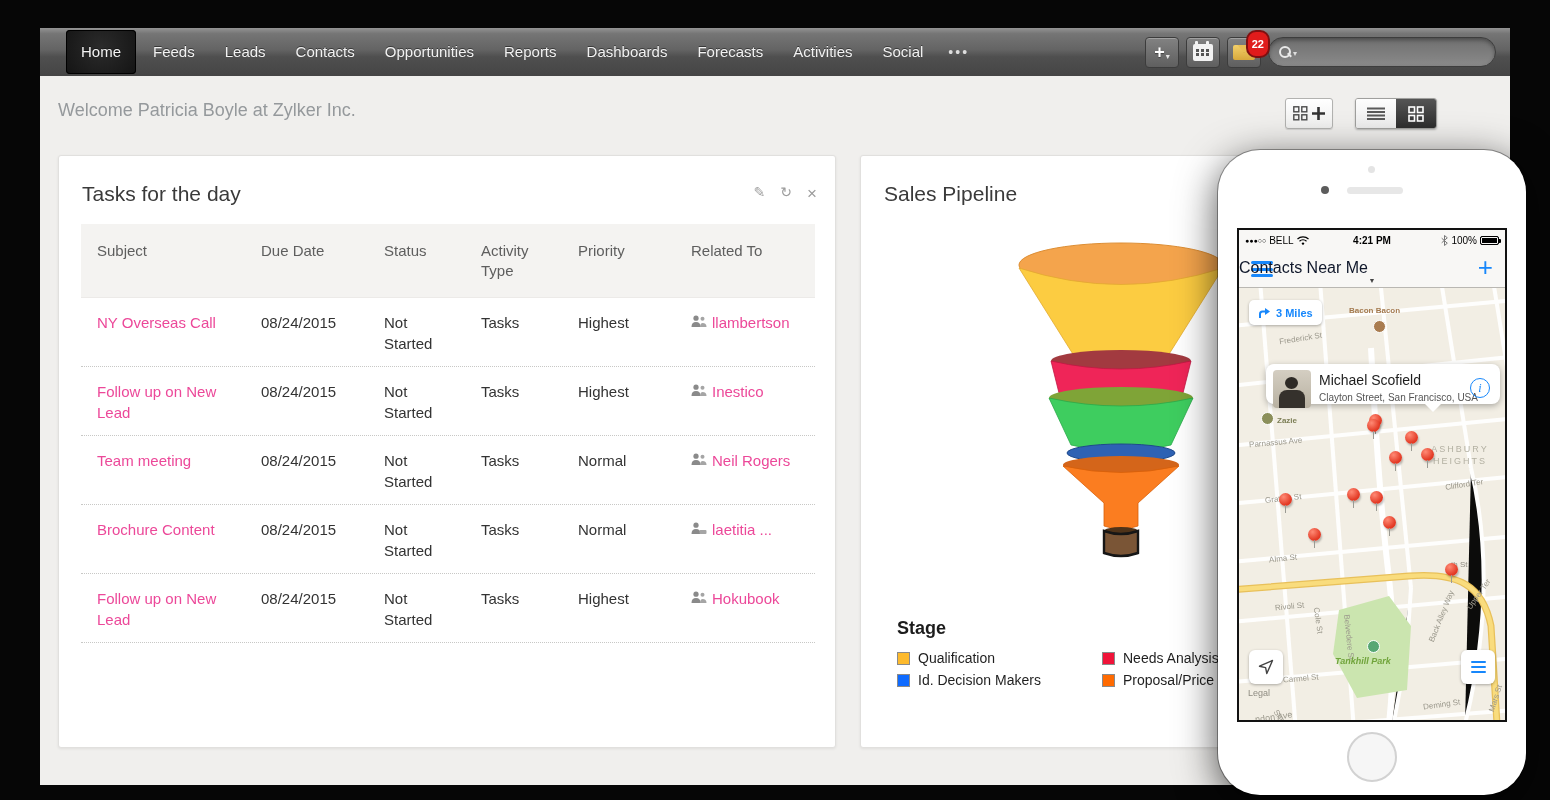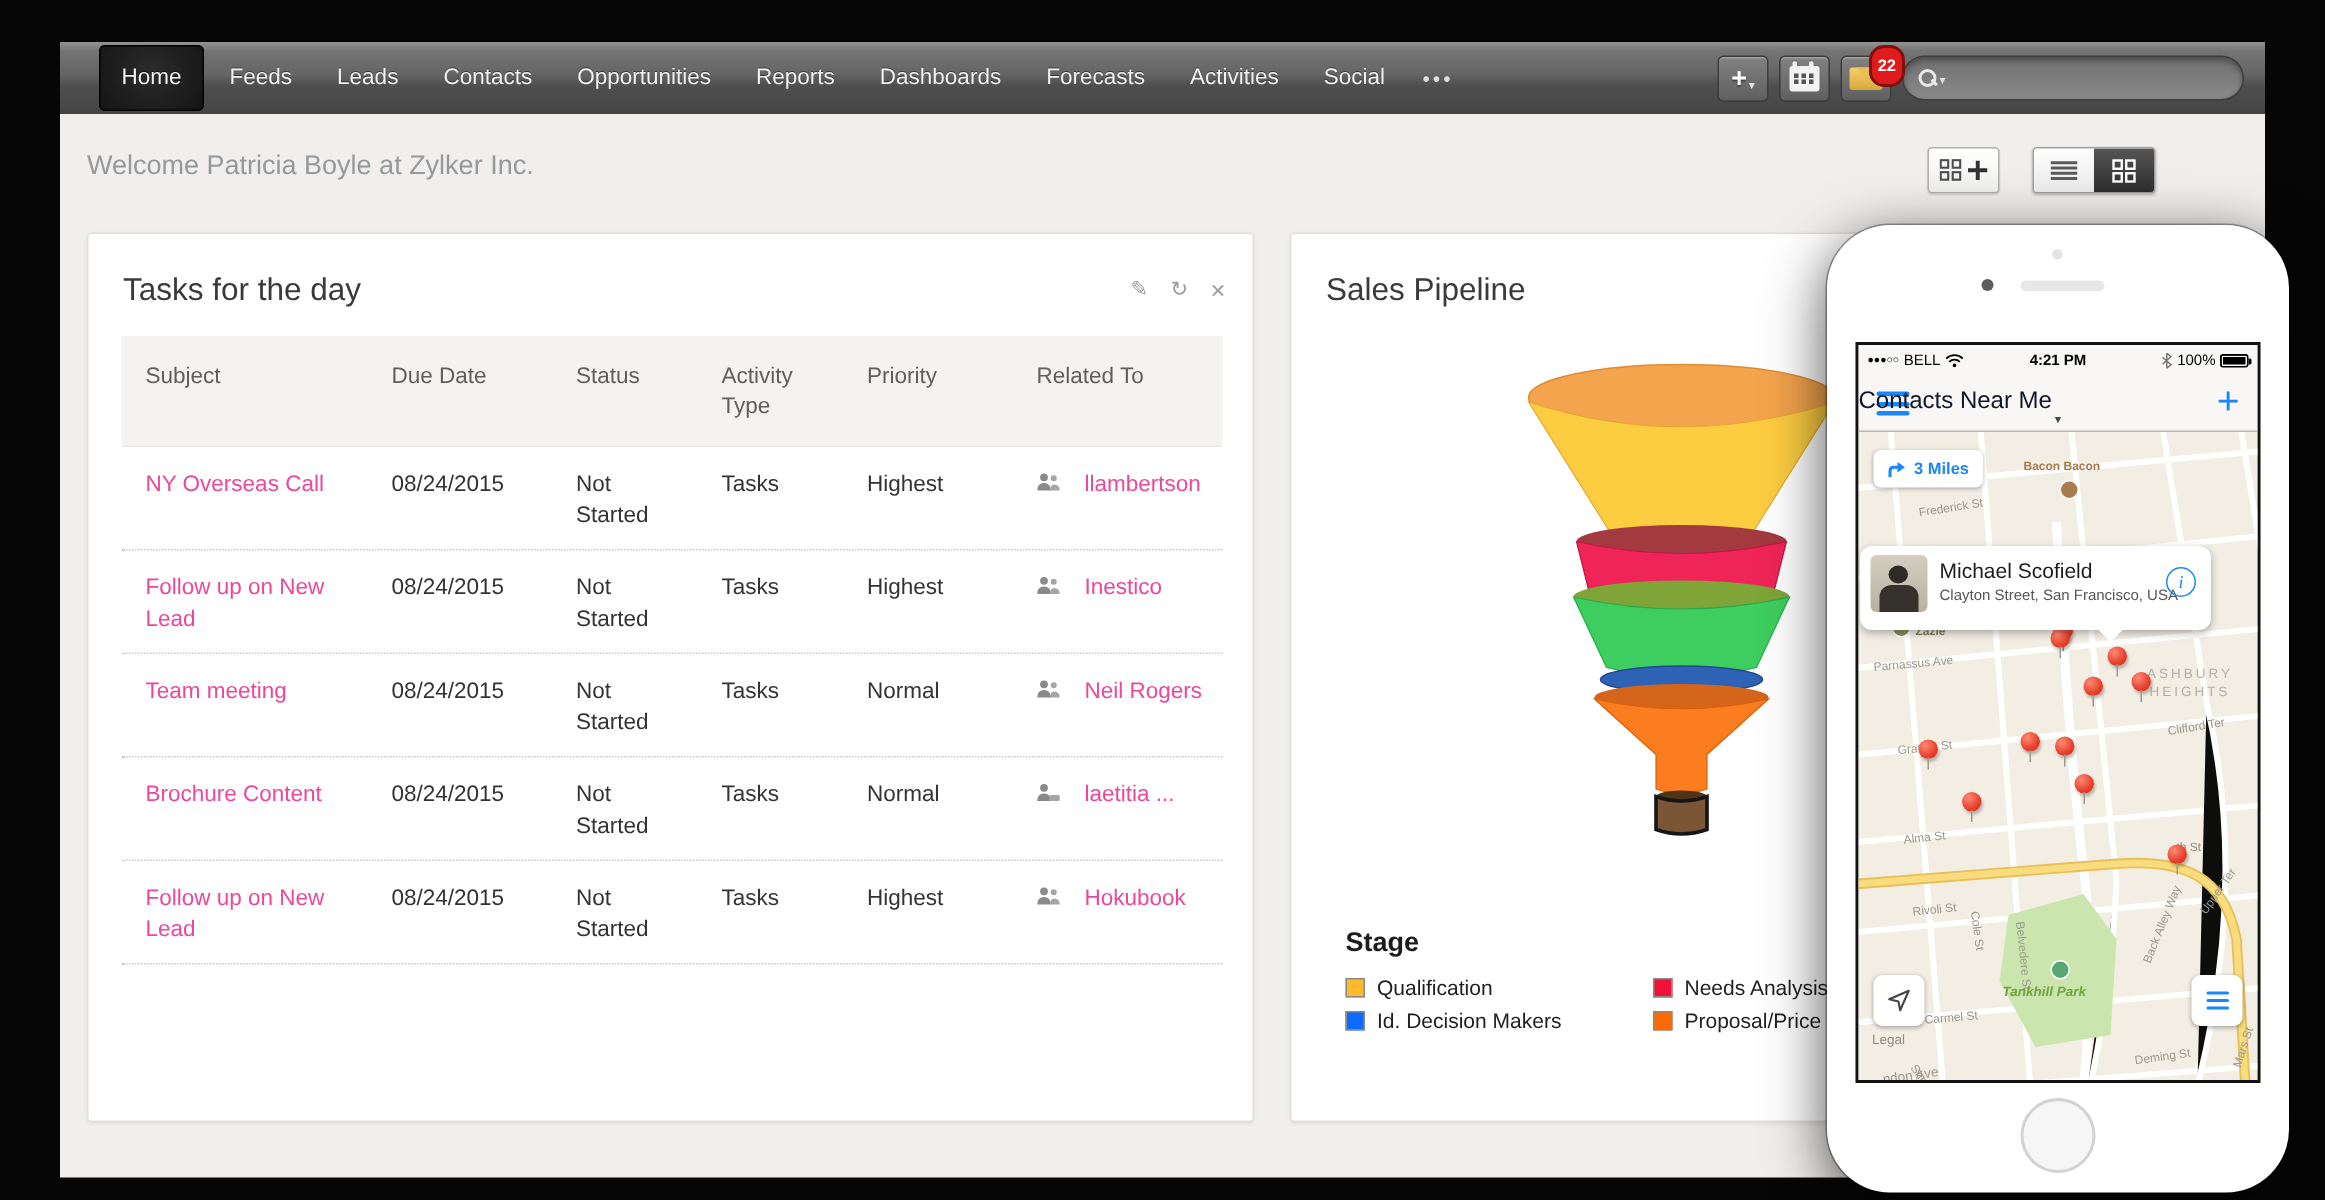--- a/index.html
+++ b/index.html
@@ -65,21 +65,21 @@
   
   .task-table { position:absolute; left:22px; top:68px; width:734px; font-size:15px; color:#333; }
   .t-row { display:grid; grid-template-columns:164px 123px 97px 97px 113px 140px; }
   .t-head { background:#f4f3f1; color:#5e5e5e; border-bottom:1px solid #eceae8; }
   .t-head .t-cell { padding:17px 8px 15px 16px; line-height:1.35; }
   .t-body { border-bottom:1px dotted #c8c8c6; }
   .t-cell { padding:14px 8px 12px 16px; line-height:1.4; min-height:66px; }
   .hd-activity { max-width:88px; }
   .cell-status { max-width:78px; }
   .cell-subject a, .cell-related a { color:#ec4899; text-decoration:none; cursor:pointer; }
-  .cell-related { display:flex; align-items:flex-start; gap:16px; }
+  .cell-related { display:flex; align-items:flex-start; gap:5px; }
   .person-ico { flex:0 0 auto; margin-top:3px; color:#8a8a8a; }
 
   
   .legend { position:absolute; left:36px; top:462px; }
   .legend-title { font-size:18px; font-weight:bold; color:#1c1c1c; margin-bottom:8px; }
   .legend-grid { display:grid; grid-template-columns:205px 220px; grid-auto-flow:column; grid-template-rows:22px 22px; }
   .legend-item { display:flex; align-items:center; gap:8px; font-size:14px; color:#1f1f1f; }
   .swatch { width:13px; height:13px; border:1px solid #8a8a8a; }
 
   
@@ -112,21 +112,21 @@
   .map-label { position:absolute; font-size:8px; color:#9b988c; white-space:nowrap; }
   .map-label.big { font-size:9px; letter-spacing:2px; color:#b3b0a2; width:70px; white-space:normal; text-align:center; line-height:1.3; }
   .map-label.poi-brown { color:#a3794e; font-weight:bold; }
   .map-label.park { color:#71a43c; font-weight:bold; font-style:italic; font-size:9px; }
   .poi-dot { position:absolute; width:13px; height:13px; border-radius:50%; border:1.5px solid #fff; }
   .pin { position:absolute; width:13px; height:13px; border-radius:50%;
     background:radial-gradient(circle at 35% 30%, #ff8a75, #e33a25 65%); box-shadow:1px 2px 2px rgba(0,0,0,.25); z-index:3; }
   .pin:after { content:""; position:absolute; left:5.5px; top:12px; width:1.5px; height:8px; background:#9a9a93; }
   .dist-btn { position:absolute; left:10px; top:12px; height:25px; padding:0 9px; background:#fff; border-radius:5px;
     box-shadow:0 1px 3px rgba(0,0,0,.3); display:flex; align-items:center; gap:5px; color:#1787fb; font-size:11px; font-weight:bold; cursor:pointer; z-index:6; }
-  .callout { position:absolute; left:1px; top:76px; width:234px; height:56px; background:#fff; border-radius:8px;
+  .callout { position:absolute; left:27px; top:76px; width:234px; height:40px; background:#fff; border-radius:8px;
     box-shadow:0 2px 6px rgba(0,0,0,.3); z-index:6; cursor:pointer; }
   .callout:after { content:""; position:absolute; left:158px; bottom:-8px; border-left:9px solid transparent; border-right:9px solid transparent; border-top:9px solid #fff; }
   .avatar { position:absolute; left:7px; top:6px; width:38px; height:38px; border-radius:4px; overflow:hidden;
     background:linear-gradient(180deg,#d4cec2,#b8b1a1); }
   .avatar .head { position:absolute; left:12px; top:7px; width:13px; height:12px; border-radius:50%; background:#2e2a26; }
   .avatar .body { position:absolute; left:6px; top:20px; width:26px; height:18px; border-radius:8px 8px 0 0; background:#35312c; }
   .co-name { position:absolute; left:53px; top:8px; font-size:14px; color:#1d1d1d; }
   .co-addr { position:absolute; left:53px; top:28px; font-size:10px; color:#555; }
   .info-btn { position:absolute; right:10px; top:14px; width:20px; height:20px; border:1.5px solid #1787fb; border-radius:50%;
     color:#1787fb; font-size:12px; font-style:italic; font-family:"Liberation Serif",serif; text-align:center; line-height:18px; cursor:pointer; }

